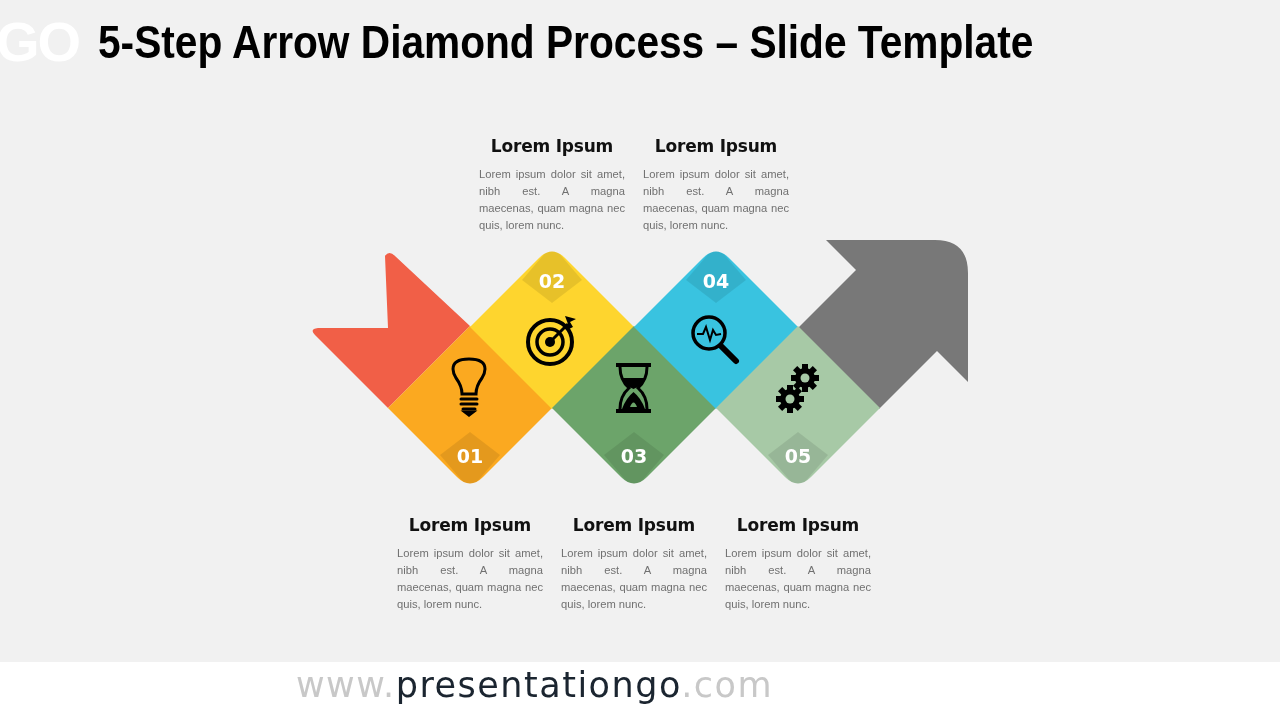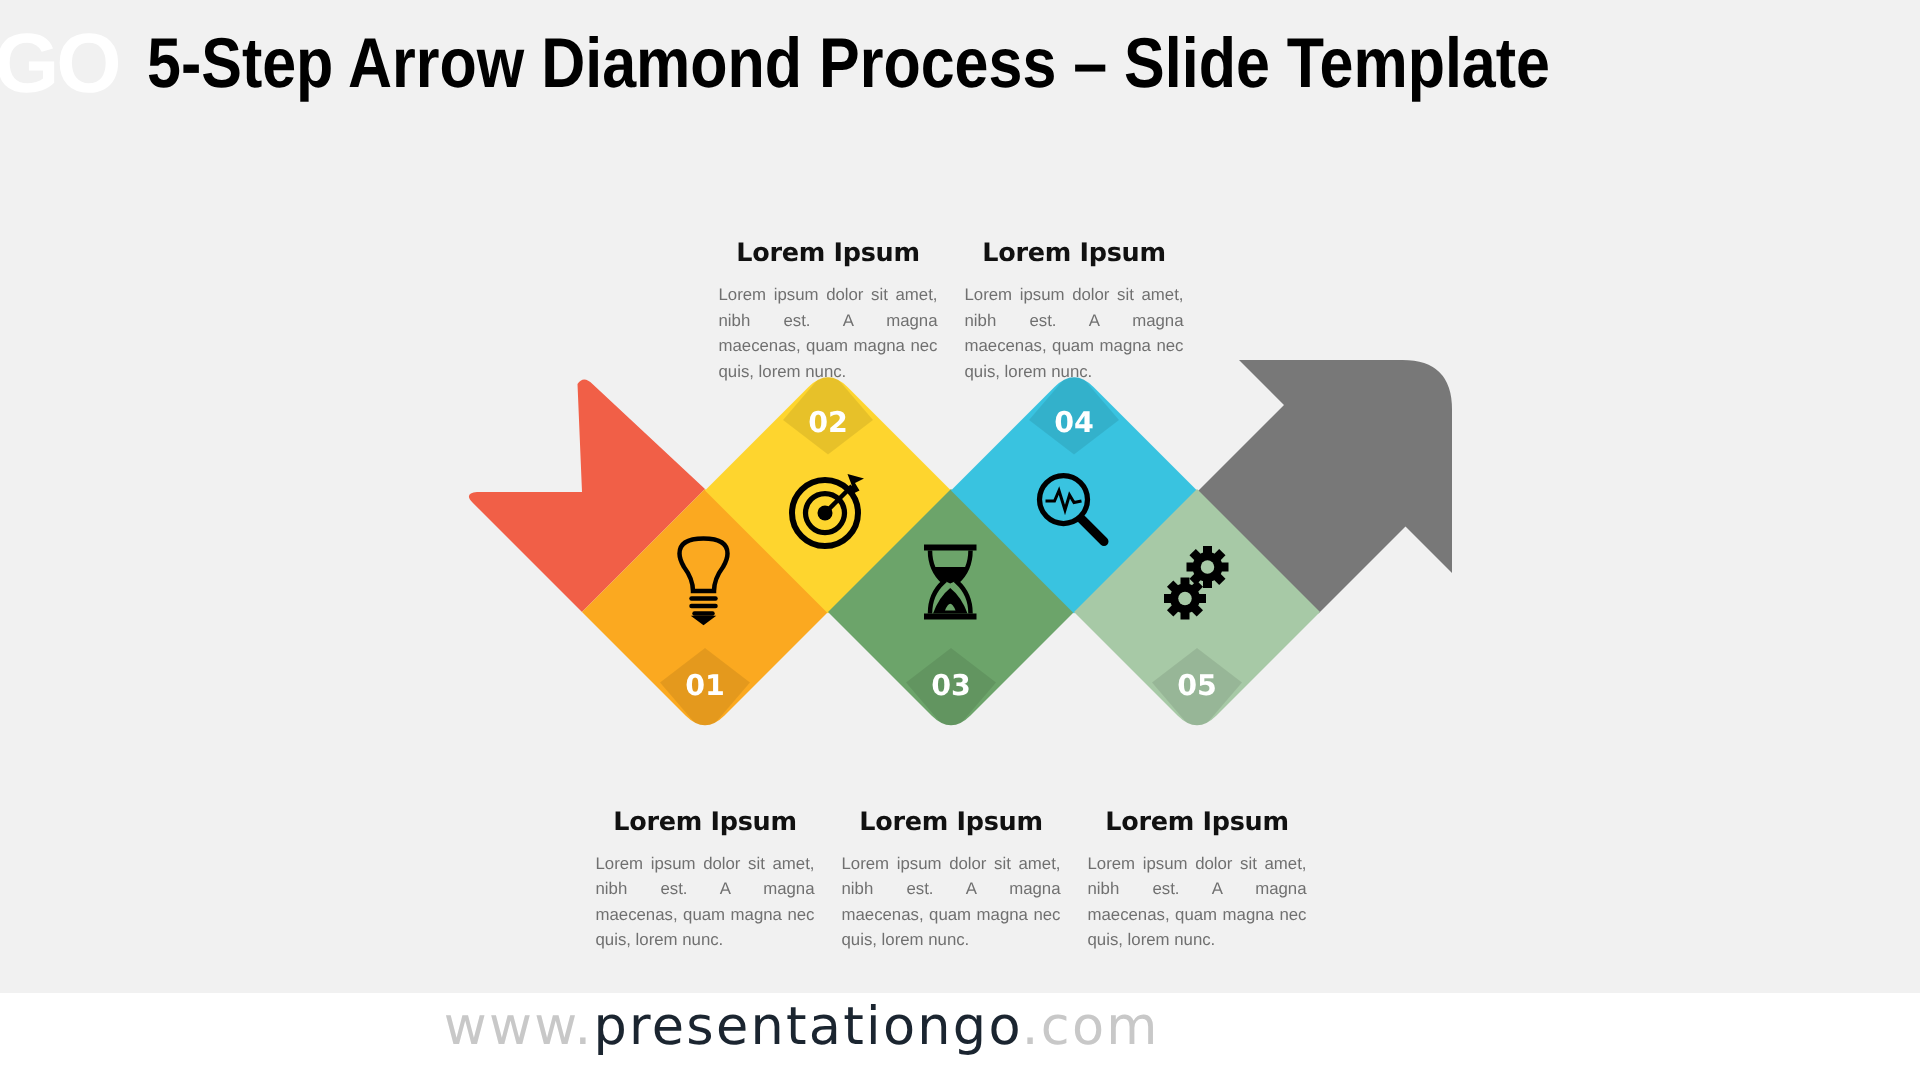--- a/index.html
+++ b/index.html
@@ -1,20 +1,20 @@
 <!DOCTYPE html>
 <html><head>
 <meta charset="utf-8">
 <style>
   html, body { margin:0; padding:0; }
   body { width:1280px; height:720px; background:#f1f1f1; position:relative; overflow:hidden; font-family:"DejaVu Sans", sans-serif; }
   .logo-frag { position:absolute; left:-4px; top:14px; font-family:"Liberation Sans", sans-serif; font-weight:bold; font-size:56px; color:#ffffff; letter-spacing:-2px; line-height:1; }
   .title { position:absolute; left:98px; top:18px; font-family:"Liberation Sans", sans-serif; font-weight:bold; font-size:47px; color:#000; white-space:nowrap; line-height:1; transform-origin:left top; transform:scaleX(0.865); }
   .diagram { position:absolute; left:0; top:0; width:1280px; height:720px; }
-  .block { position:absolute; width:146px;margin-top:23px; }
+  .block { position:absolute; width:146px; }
   .block h3 { margin:0; font-family:"DejaVu Sans", sans-serif; font-weight:bold; font-size:17px; color:#111; text-align:center; letter-spacing:-0.2px; white-space:nowrap; }
   .block p { margin:10px 0 0 0; font-family:Liberation Sans, sans-serif; font-size:11.2px; line-height:17px; color:#707070; text-align:justify; text-align-last:left; }
   .footer { position:absolute; left:0; top:662px; width:1280px; height:58px; background:#ffffff; }
   .url { position:absolute; left:0; top:668px; width:1069px; text-align:center; font-family:"DejaVu Sans", sans-serif; font-size:35px; letter-spacing:1.5px; line-height:1; }
   .url .dim { color:#c8c8c8; }
   .url .brand { color:#1b2530; }
 </style>
 </head>
 <body>
 

